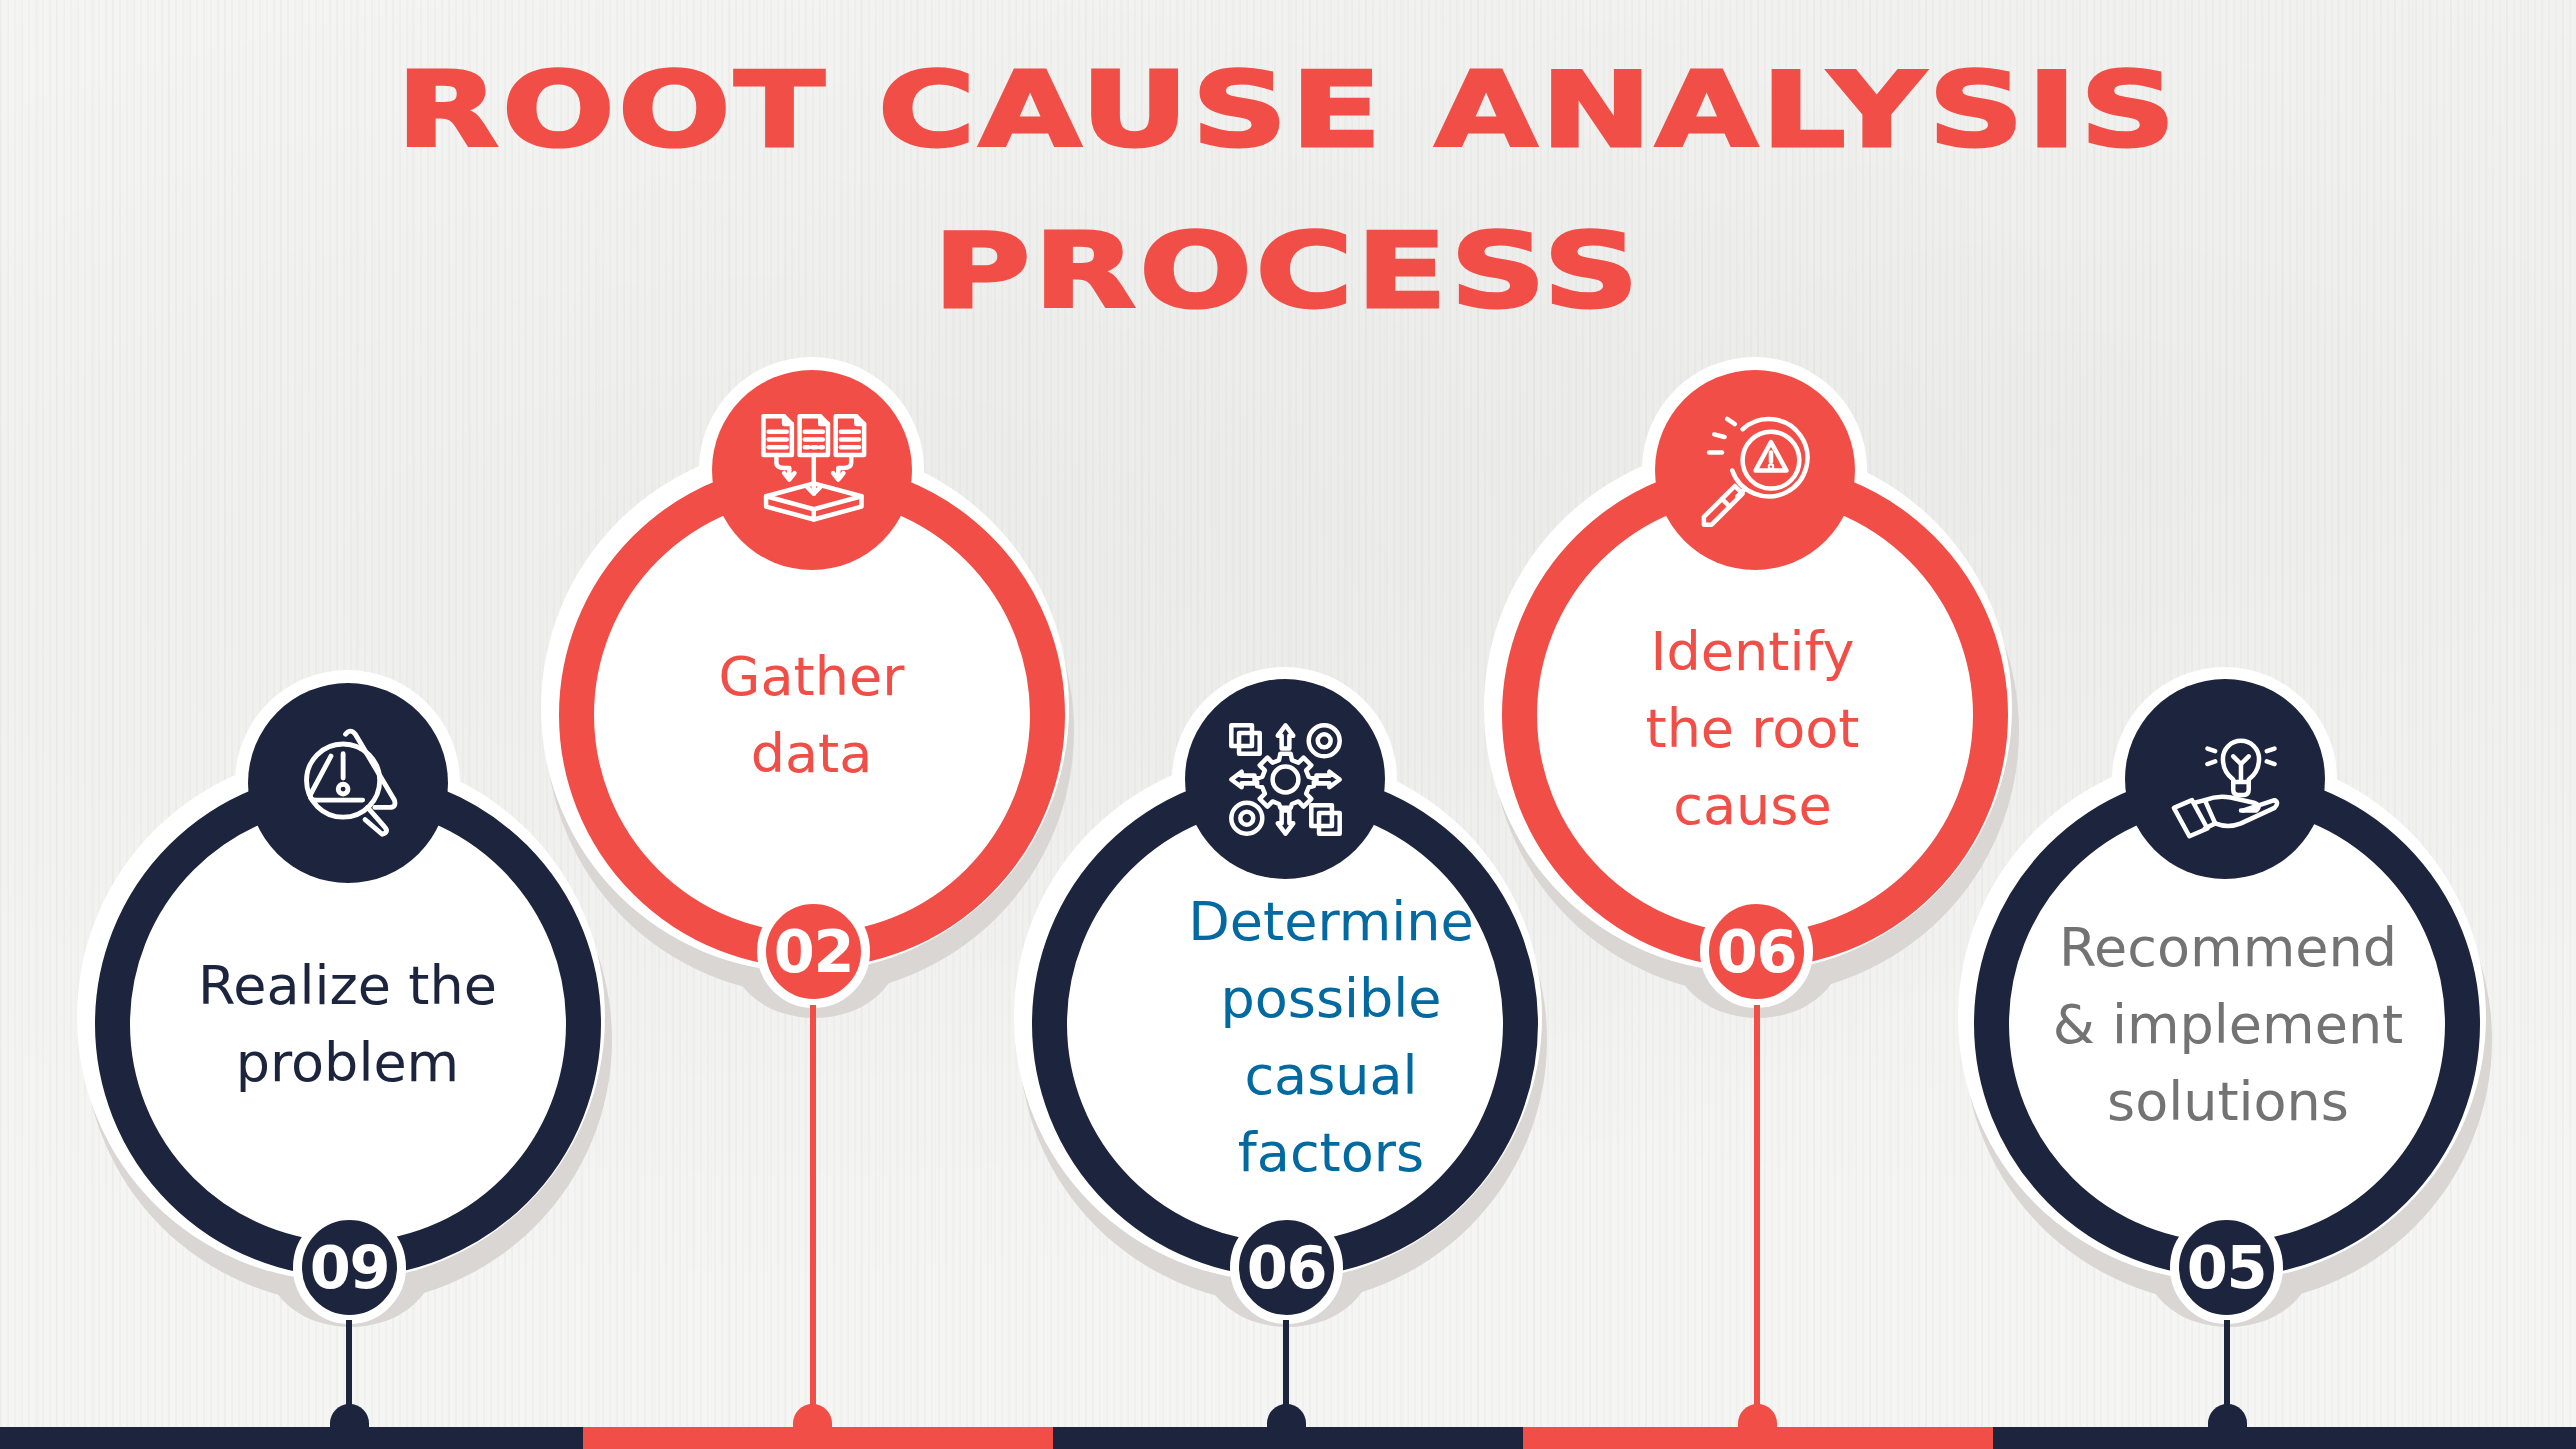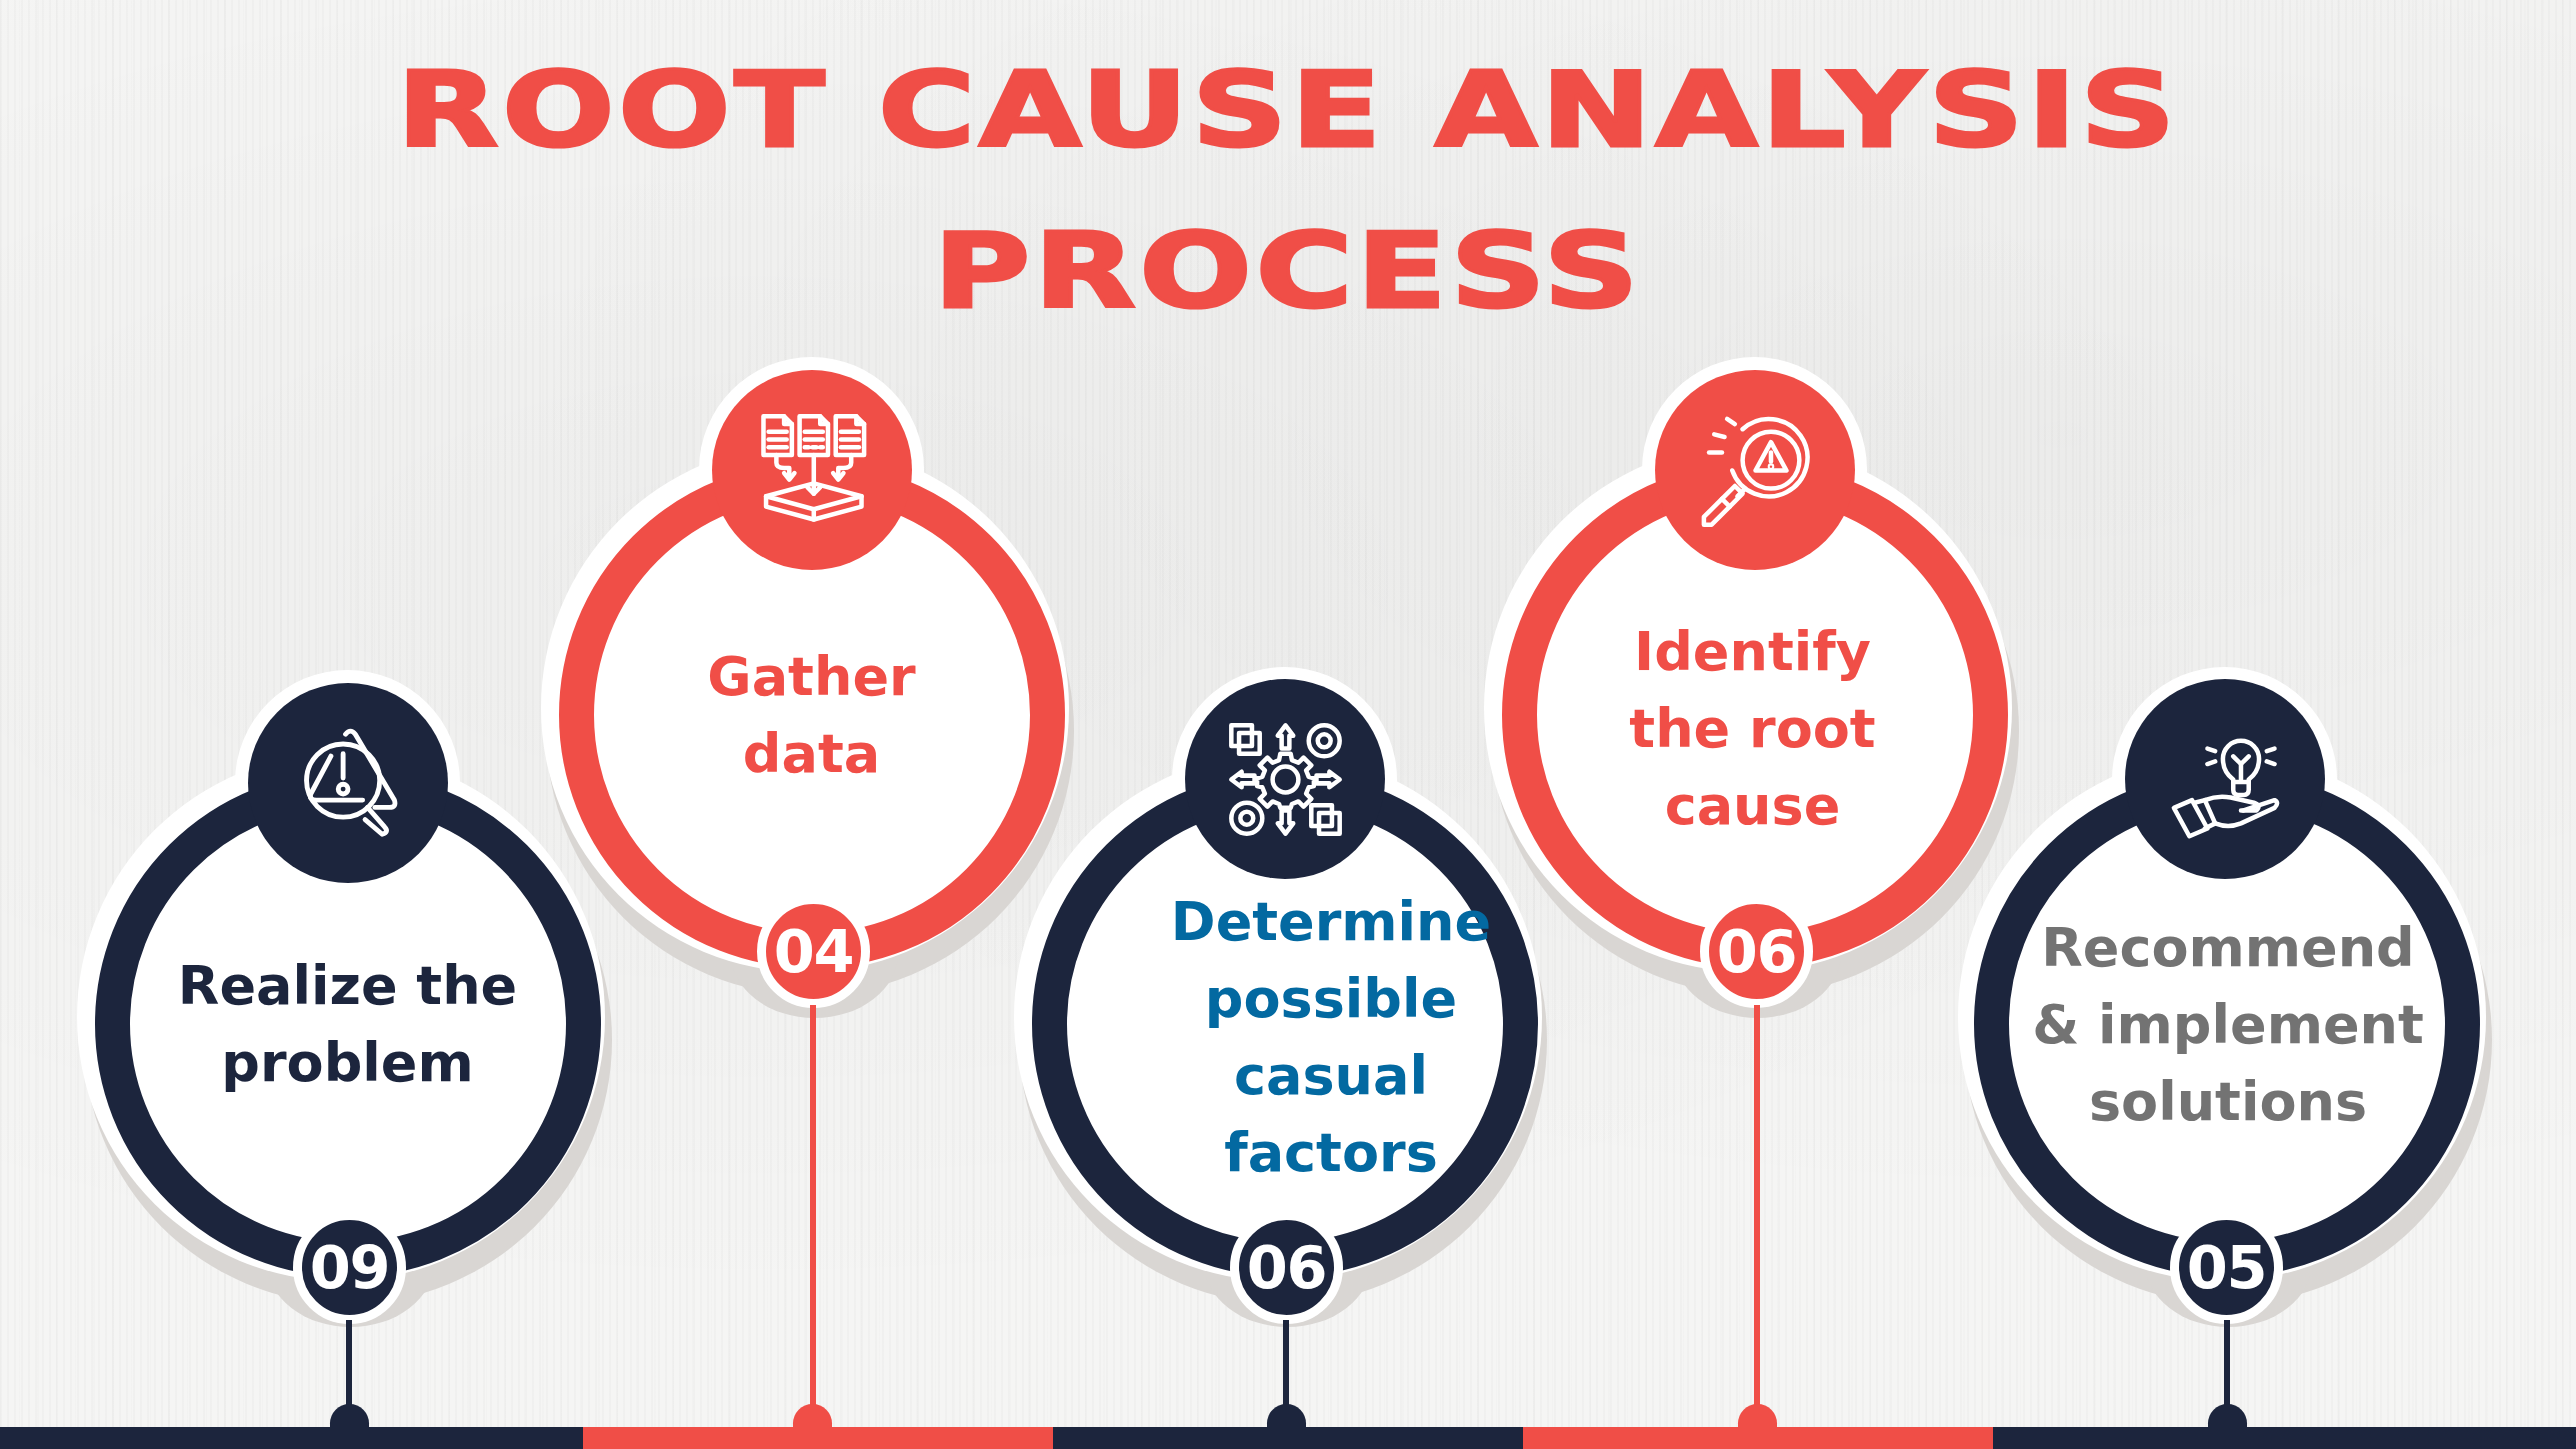--- a/index.html
+++ b/index.html
@@ -35,21 +35,21 @@
   }
   .icon-badge, .num-badge {
     position: absolute; border-radius: 50%;
     display: flex; align-items: center; justify-content: center;
   }
   .num-badge span {
     color: #ffffff; font-weight: 700; font-size: 59px; font-family: "DejaVu Sans", sans-serif;
     letter-spacing: -1.3px;
   }
   .label {
-    position: absolute; text-align: center; font-weight: 700;
+    position: absolute; text-align: center; font-weight: 400;
     font-family: "DejaVu Sans", sans-serif; font-size: 54px; line-height: 77px;
     display: flex; align-items: center; justify-content: center; white-space: pre-line;
   }
   .stem { position: absolute; width: 6.4px; }
   .stem-foot {
     position: absolute; width: 39px; height: 52px; border-radius: 19.3px 19.3px 0 0;
   }
   .bar { position: absolute; top: 1427px; height: 22px; }
   svg { display: block; }
 </style>
@@ -116,21 +116,21 @@
       <path d="M80 38 V44 Q80 48 74 48 H70 V56"></path>
         <path d="M66 52 L70 57 L74 52"></path>
       <path d="M14 70 L51 60 L88 70 L51 80 Z"></path>
       <path d="M14 70 V78 L51 88 L88 78 V70"></path>
         <line x1="51" y1="80" x2="51" y2="88"></line>
     </svg>
   </div>
   <div class="label" style="left:612px;top:612px;width:399px;height:206px;color:#f04e47;">Gather
 data</div>
   <div class="num-badge" style="left:757px;top:895px;width:113px;height:113px;background:#f04e47;border:9px solid #fff;box-sizing:border-box;">
-    <span>04</span>
+    <span>02</span>
   </div>
   <div class="stem" style="left:810px;top:1005px;height:425px;background:#f04e47;"></div>
   <div class="stem-foot" style="left:793px;top:1404px;background:#f04e47;"></div>
 </div>
 
 <div>
   <div class="shadow" style="left:1019px;top:776px;width:528px;height:528px;"></div>
   <div class="shadow" style="left:1204px;top:1198px;width:167px;height:129px;"></div>
   <div class="halo" style="left:1014px;top:753px;width:528px;height:528px;"></div>
   <div class="halo" style="left:1172px;top:667px;width:225px;height:225px;"></div>

